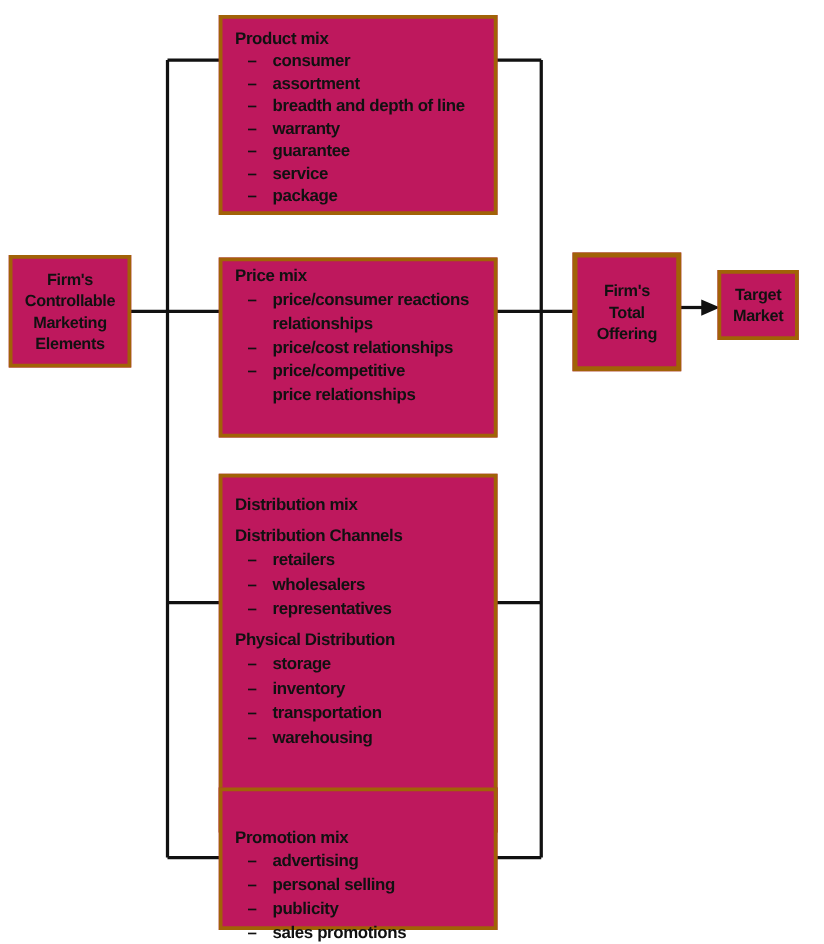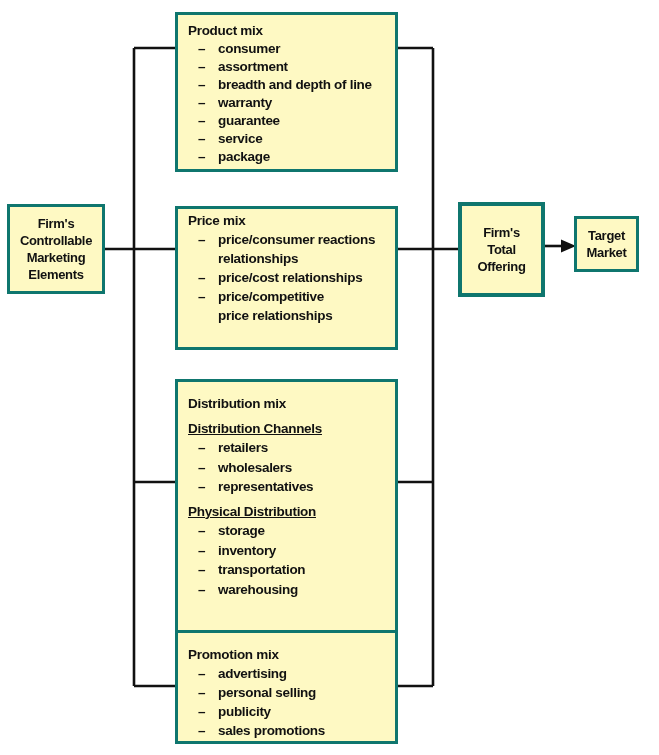--- a/index.html
+++ b/index.html
@@ -12,37 +12,37 @@
     color: #111111;
     overflow: hidden;
   }
   .connectors {
     position: absolute; left: 0; top: 0; width: 659px; height: 755px;
     z-index: 0;
   }
   .box {
     position: absolute;
     box-sizing: border-box;
-    border: 3px solid #0f766e;
-    background: #fef9c3;
+    border: 3px solid #a16207;
+    background: #be185d;
     z-index: 1;
   }
   
   .mix {
     left: 175px; width: 223px;
     font-size: 13.5px;
     letter-spacing: -0.3px;
     padding: 0 5px 0 10px;
   }
   #box-product      { top: 12px;  height: 160px; padding-top: 7px;  line-height: 18px; }
   #box-price        { top: 206px; height: 144px; padding-top: 2px; line-height: 19px; }
   #box-distribution { top: 379px; height: 287px; padding-top: 12px; line-height: 19.5px; }
-  #box-promotion    { top: 630px; height: 114px; padding-top: 12px; line-height: 19px; }
+  #box-promotion    { top: 630px; height: 114px; padding-top: 27px; line-height: 19px; }
   .mix .title { white-space: nowrap; }
-  .mix .subheading { white-space: nowrap; text-decoration: underline; }
+  .mix .subheading { white-space: nowrap; }
   .subsection { margin-top: 5px; }
   .item { display: flex; padding-left: 10px; }
   .item .dash { width: 20px; flex: none; }
   .item .txt { white-space: pre-line; }
   
   .side {
     display: flex; flex-direction: column;
     justify-content: center; align-items: center;
     text-align: center;
     font-size: 13px; line-height: 17px;

